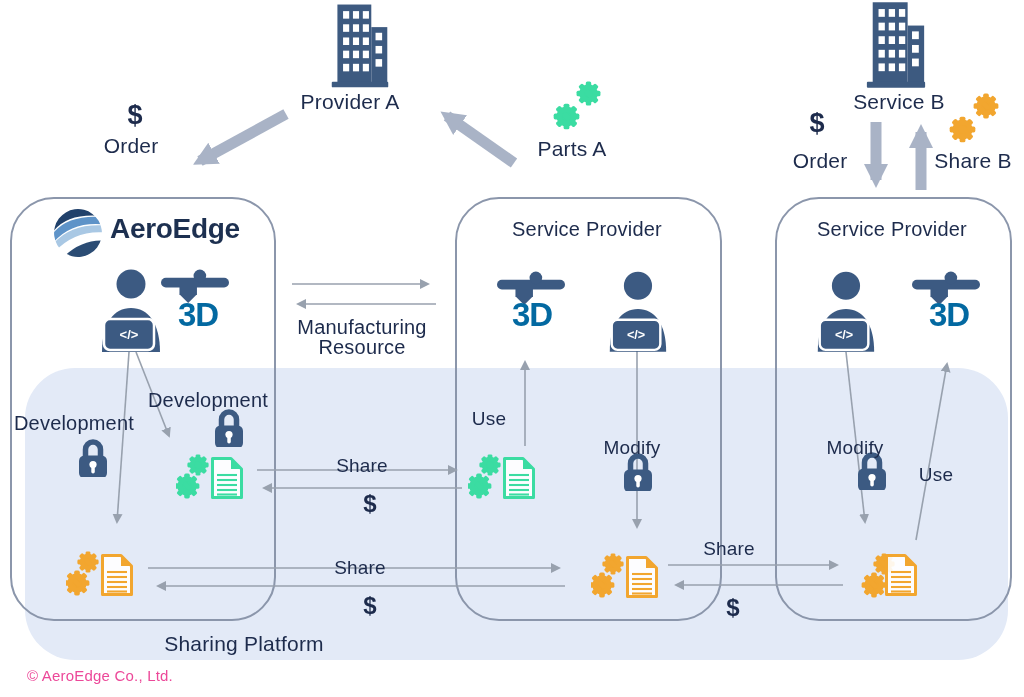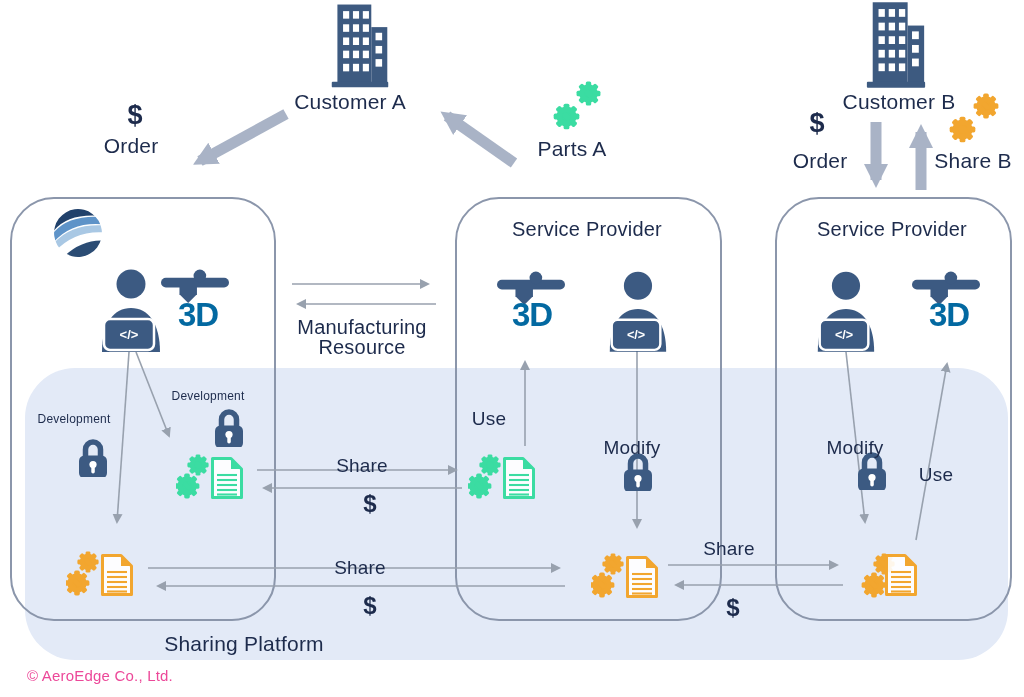--- a/index.html
+++ b/index.html
@@ -5,21 +5,21 @@
   html,body{margin:0;padding:0;background:#fff;}
   #canvas{position:relative;width:1024px;height:697px;background:#ffffff;overflow:hidden;
           font-family:"Liberation Sans",sans-serif;}
   .abs{position:absolute;}
   .lbl{position:absolute;color:#1d2b4c;white-space:nowrap;transform:translateX(-50%);
        font-family:"Liberation Sans",sans-serif;letter-spacing:.2px;}
   .lbl-left{transform:none;}
   .t21{font-size:21px;}
   .t20{font-size:20px;}
   .t19{font-size:19px;margin-top:12px;}
-  .t17{font-size:12px;}
+  .t17{font-size:20px;}
   .dollar-big{font-size:27px;font-weight:600;}
   .dollar-sm{font-size:24px;font-weight:600;}
   .brand{font-size:28px;font-weight:bold;color:#1d3050;letter-spacing:-.3px;}
   .threeD{font-size:33px;font-weight:bold;color:#0369a1;letter-spacing:-1px;}
   .box{position:absolute;border:2px solid #8b96ab;border-radius:44px;background:transparent;z-index:2;}
   #platform{position:absolute;left:25px;top:368px;width:983px;height:292px;background:#e3eaf7;
             border-radius:50px;z-index:1;}
   #wires{position:absolute;left:0;top:0;z-index:3;}
   .icon{z-index:4;}
   .lbl{z-index:5;}
@@ -224,30 +224,31 @@
     <use href="#sym-gear" x="10" y="1" width="24" height="24" fill="#f2a62f"></use>
     <use href="#sym-gear" x="-3" y="20" width="28" height="28" fill="#f2a62f"></use>
     <use href="#sym-doc" x="34" y="4" width="34" height="44" style="color:#f2a62f"></use>
   </svg>
   <svg class="abs icon" style="left:858px;top:549px" width="70" height="52">
     <use href="#sym-gear" x="14" y="3" width="24" height="24" fill="#f2a62f"></use>
     <use href="#sym-gear" x="2" y="22" width="28" height="28" fill="#f2a62f"></use>
     <use href="#sym-doc" x="26" y="4" width="34" height="44" style="color:#f2a62f"></use>
   </svg>
 
-  <div class="lbl t21" style="left:350px;top:90px">Customer A</div>
+  <div class="lbl t21" style="left:350px;top:90px">Provider A</div>
   <div class="lbl dollar-big" style="left:135px;top:100px">$</div>
   <div class="lbl t21" style="left:131px;top:134px">Order</div>
   <div class="lbl t21" style="left:572px;top:137px">Parts A</div>
 
-  <div class="lbl t21" style="left:899px;top:90px">Customer B</div>
+  <div class="lbl t21" style="left:899px;top:90px">Service B</div>
   <div class="lbl dollar-big" style="left:817px;top:108px">$</div>
   <div class="lbl t21" style="left:820px;top:149px">Order</div>
   <div class="lbl t21" style="left:973px;top:149px">Share B</div>
 
+  <div class="lbl lbl-left brand" style="left:110px;top:213px">AeroEdge</div>
   <div class="lbl t20" style="left:587px;top:218px">Service Provider</div>
   <div class="lbl t20" style="left:892px;top:218px">Service Provider</div>
 
   <div class="lbl threeD" style="left:198px;top:296px">3D</div>
   <div class="lbl threeD" style="left:532px;top:296px">3D</div>
   <div class="lbl threeD" style="left:949px;top:296px">3D</div>
 
   <div class="lbl t20" style="left:362px;top:316px">Manufacturing</div>
   <div class="lbl t20" style="left:362px;top:336px">Resource</div>
 

